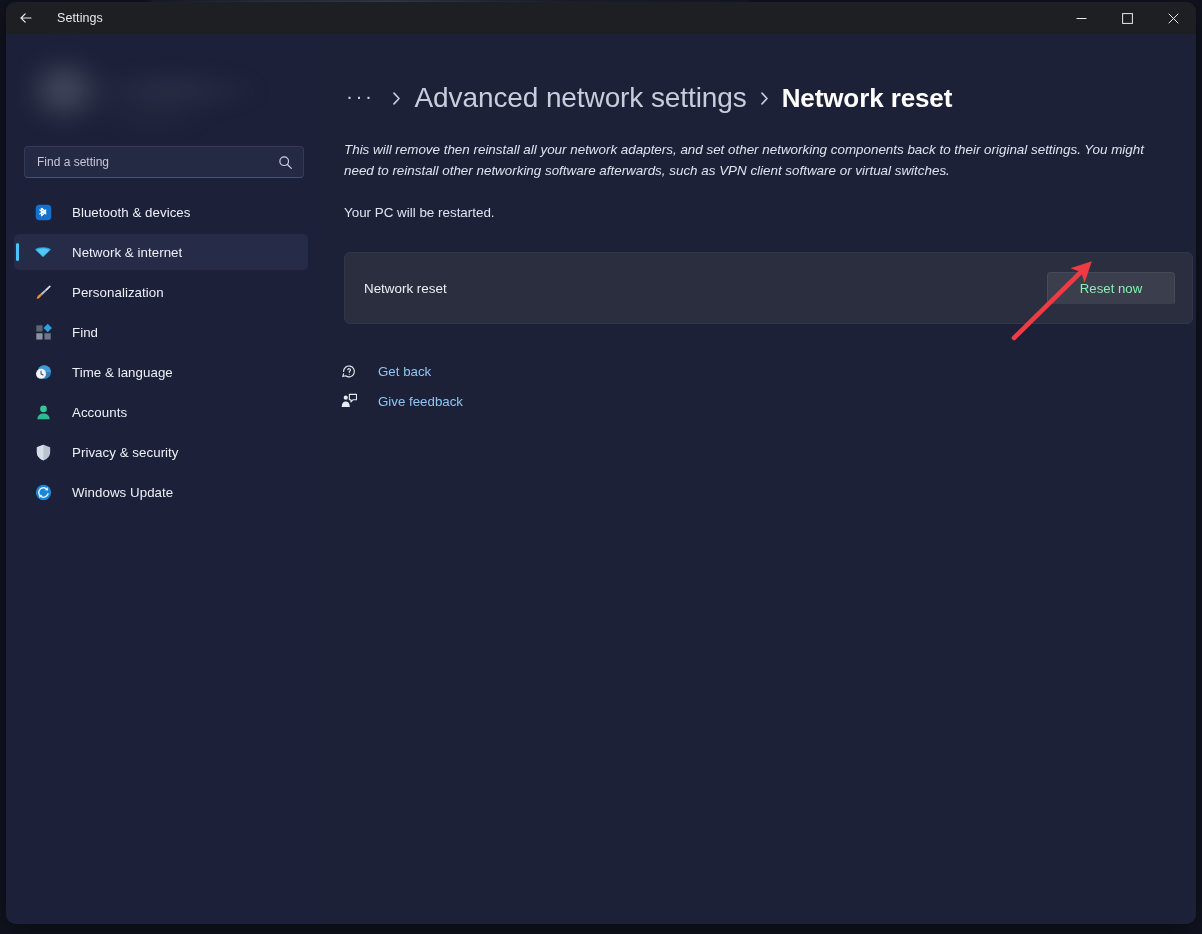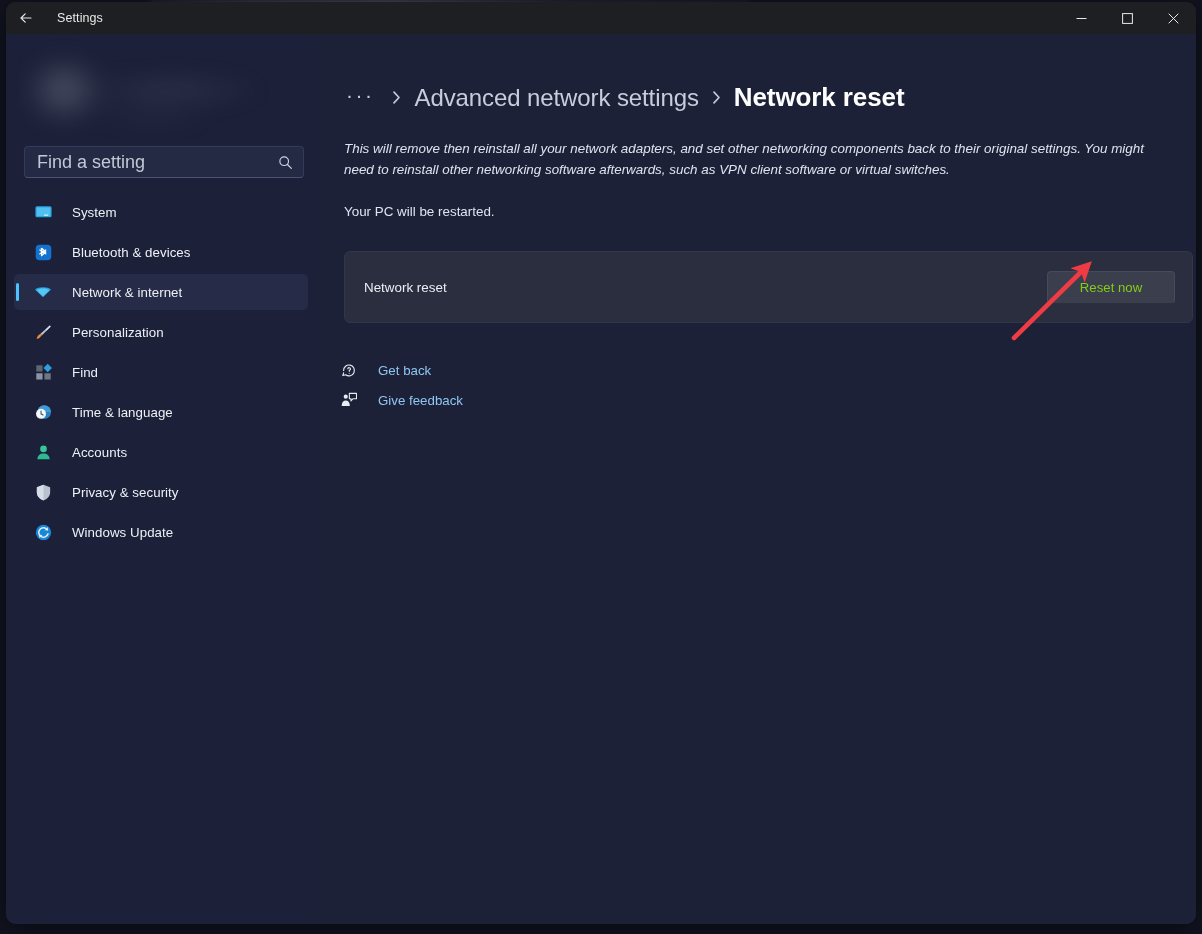--- a/index.html
+++ b/index.html
@@ -122,21 +122,21 @@
     align-items: center;
     padding: 0 10px 0 12px;
     cursor: text;
   }
   .search-input {
     flex: 1;
     background: transparent;
     border: none;
     outline: none;
     color: #e3e6ef;
-    font-size: 18px;
+    font-size: 12px;
     font-family: "Liberation Sans", sans-serif;
   }
   .search-input::placeholder { color: #c3c8d6; opacity: 1; }
   .search-icon { color: #cfd4e2; display: flex; }
 
   .nav { margin-top: 16px; padding: 0 10px 0 8px; }
   .nav-item {
     position: relative;
     height: 36px;
     display: flex;
@@ -192,21 +192,21 @@
     display: flex;
     align-items: center;
   }
   .bc-sep {
     color: #c3c8d7;
     margin: 0 11px;
     display: flex;
     align-items: center;
   }
   .bc-link {
-    font-size: 24px;
+    font-size: 28px;
     color: #c8cddb;
     cursor: pointer;
     letter-spacing: -.1px;
   }
   .bc-current {
     font-size: 26px;
     color: #ffffff;
     font-weight: 600;
     letter-spacing: -.1px;
   }
@@ -241,21 +241,21 @@
     color: #eceef5;
     flex: 1;
   }
   .reset-btn {
     min-width: 128px;
     height: 33px;
     background: #3b3e4d;
     border: 1px solid #474a5b;
     border-bottom-color: #2c2f3c;
     border-radius: 4px;
-    color: #84cc16;
+    color: #86efac;
     font-size: 13.2px;
     font-family: "Liberation Sans", sans-serif;
     cursor: pointer;
     padding: 0 14px;
   }
 
   .links { margin: 32px 0 0 10px; }
   .link-row {
     display: flex;
     align-items: center;
@@ -339,30 +339,20 @@
         <span class="search-icon">
           <svg width="15" height="15" viewBox="0 0 16 16" fill="none" stroke="currentColor" stroke-width="1.25">
             <circle cx="6.6" cy="6.6" r="4.6"></circle>
             <line x1="10.1" y1="10.1" x2="14.2" y2="14.2" stroke-linecap="round"></line>
           </svg>
         </span>
       </div>
 
       <div class="nav">
 
-        <div class="nav-item">
-          <span class="nav-icon">
-            <svg width="19" height="19" viewBox="0 0 20 20">
-              <rect x="1.5" y="3.5" width="17" height="11.5" rx="1.6" fill="#2aa4e0"></rect>
-              <rect x="2.8" y="4.7" width="14.4" height="9" rx="1" fill="#4fc0ef"></rect>
-              <rect x="10.5" y="12.2" width="4.5" height="1.1" rx="0.5" fill="#d8f2ff"></rect>
-            </svg>
-          </span>
-          <span class="nav-label">System</span>
-        </div>
 
         <div class="nav-item">
           <span class="nav-icon">
             <svg width="19" height="19" viewBox="0 0 20 20">
               <rect x="1.8" y="1.8" width="16.4" height="16.4" rx="4" fill="#1372d0"></rect>
               <path d="M8 5.6 L12.4 9.4 L8 13.2 L8 5.6" fill="none" stroke="#ffffff" stroke-width="1.35" stroke-linejoin="round"></path>
               <path d="M6.2 7.4 L12.4 11.4 M6.2 11.4 L12.4 7.4" stroke="#ffffff" stroke-width="1.35" stroke-linecap="round"></path>
               <path d="M8 5.6 L8 13.2" stroke="#ffffff" stroke-width="1.35" stroke-linecap="round"></path>
             </svg>
           </span>

